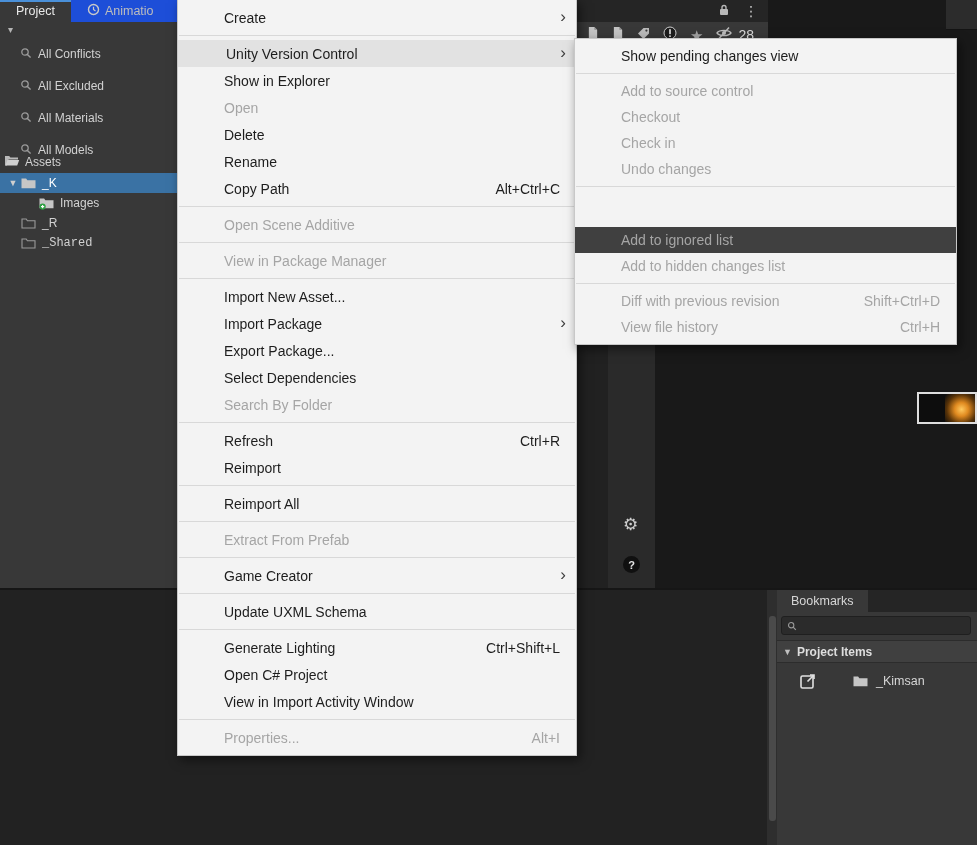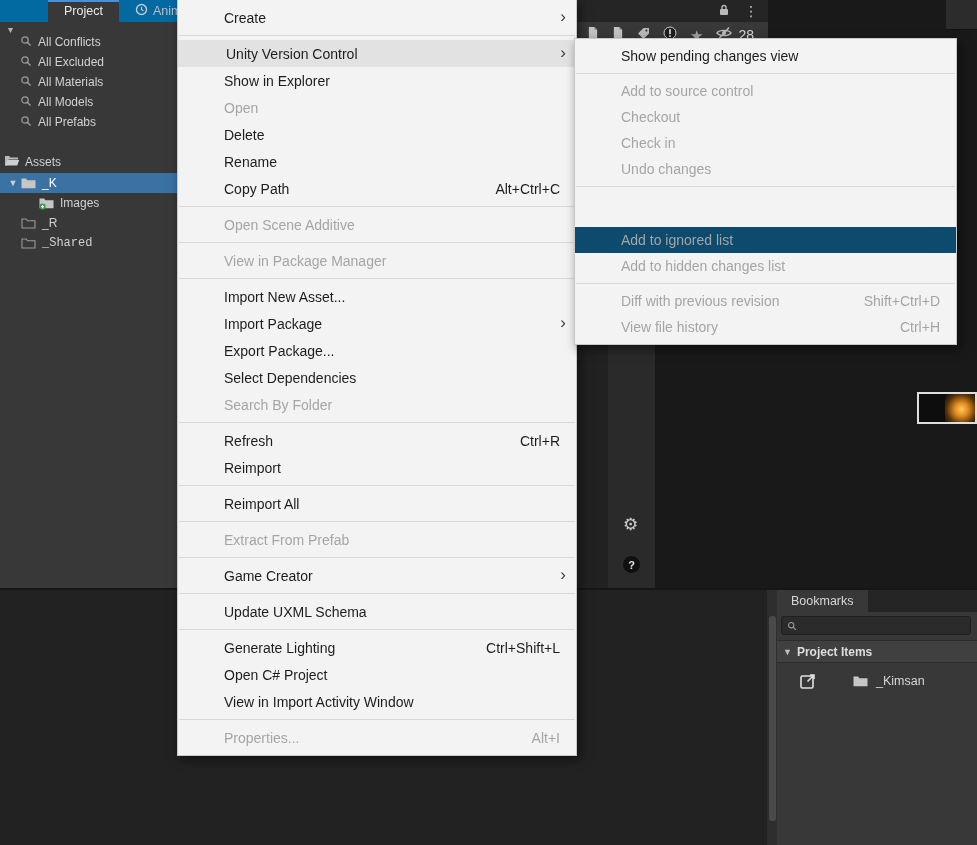--- a/index.html
+++ b/index.html
@@ -25,28 +25,28 @@
         color:#e3e3e3;font-size:11px;font-weight:bold;display:flex;align-items:center;justify-content:center;}
 
   .preview{left:917px;top:392px;width:56px;height:28px;border:2px solid #dedede;background:#0d0d0d;overflow:hidden;}
   .preview .glow{position:absolute;right:0;top:0;bottom:0;width:30px;
         background:radial-gradient(circle at 55% 55%, #ffc95e 0%, #e08a20 30%, #5a3408 65%, rgba(0,0,0,0) 95%);}
 
   .hsplit{left:0;top:588px;width:977px;height:2px;background:#161616;}
 
   
   .project-left{left:0;top:590;width:271px;height:255px;background:#383838;overflow:hidden;}
-  .tabs{height:22px;background:#0369a1;display:flex;align-items:stretch;padding-left:48px;}
+  .tabs{height:22px;background:#1d4ed8;display:flex;align-items:stretch;}
   .tab{padding:0 16px;font-size:12.5px;color:#bdbdbd;display:flex;align-items:center;gap:5px;position:relative;}
   .tab.active{background:#383838;color:#eaeaea;}
   .tab.active::before{content:"";position:absolute;left:0;top:0;right:0;height:2px;background:var(--accent,#4a90d9);}
   .subheader{position:absolute;top:24px;left:0;right:0;height:16px;}
   .subheader .caret{position:absolute;left:8px;top:0;font-size:10px;color:#b5b5b5;}
   .fav-list{position:absolute;top:32px;left:0;right:9px;}
-  .frow{height:20px;display:flex;align-items:center;padding-left:20px;font-size:12px;color:#d2d2d2;gap:6px;}
+  .frow{height:20px;display:flex;align-items:center;padding-left:20px;font-size:12px;color:#d2d2d2;gap:6px;margin-top:12px;}
   .assets-row{position:absolute;top:152px;left:0;right:9px;height:20px;display:flex;align-items:center;
               padding-left:4px;font-size:12px;color:#d2d2d2;gap:5px;}
   .tree{position:absolute;top:173px;left:0;right:9px;}
   .trow{height:20px;display:flex;align-items:center;font-size:12px;color:#d2d2d2;white-space:nowrap;}
   .trow .caret{width:14px;flex:none;text-align:center;font-size:9px;color:#cfcfcf;}
   .trow .icon{width:17px;flex:none;display:flex;align-items:center;justify-content:center;margin-right:5px;}
   .trow.selected{background:var(--sel,#3a72a4);color:#ffffff;}
   .left-scroll{position:absolute;right:0;top:22px;bottom:0;width:9px;background:#2e2e2e;}
   .left-scroll .thumb{position:absolute;left:1px;top:3px;width:7px;height:150px;background:#4d4d4d;border-radius:3px;}
 
@@ -83,21 +83,21 @@
         padding:4px 0;box-sizing:border-box;color:#1d1d1d;font-size:14px;}
   #main-menu{left:177px;top:-1px;width:400px;z-index:50;}
   #vcs-menu{left:574px;top:38px;width:383px;z-index:60;}
   .menu-item{height:27px;display:flex;align-items:center;padding:0 16px 0 46px;position:relative;white-space:nowrap;}
   #vcs-menu .menu-item{height:26px;}
   .menu-item .mlabel{flex:1;}
   .menu-item .mshortcut{margin-left:36px;}
   .menu-item .marrow{position:absolute;right:10px;top:50%;transform:translateY(-54%);font-size:17px;color:#3f3f3f;}
   .menu-item.disabled{color:#a5a5a5;}
   .menu-item.highlight{background:var(--menuhl,#e2e2e2);padding-left:48px;}
-  .menu-item.soft{background:#0c4a6e;margin-top:40px;}
+  .menu-item.soft{background:#404040;margin-top:40px;}
   .menu-sep{height:1px;background:#d8d8d8;margin:4px 1px;}
 </style>
 </head>
 <body>
 
 <div class="stage">
 
   <div class="abs scene"></div>
   <div class="abs scene-right"></div>
   <div class="abs toolstrip">

